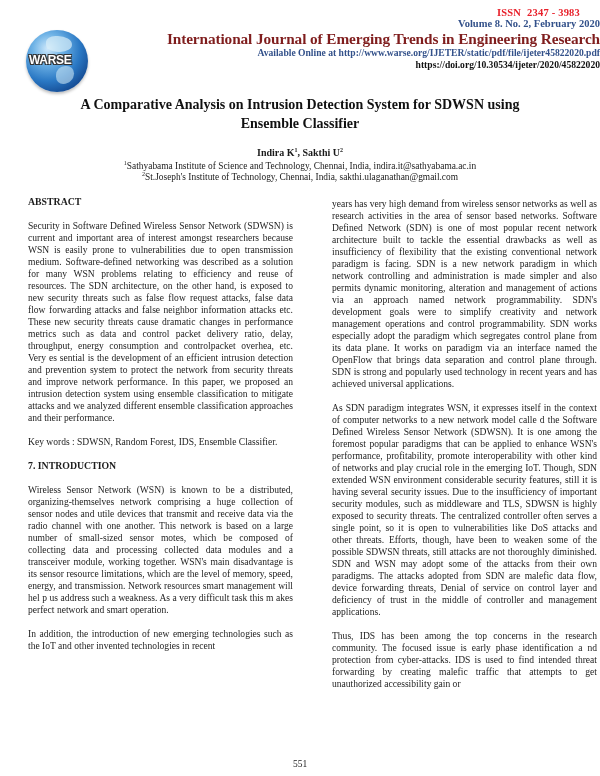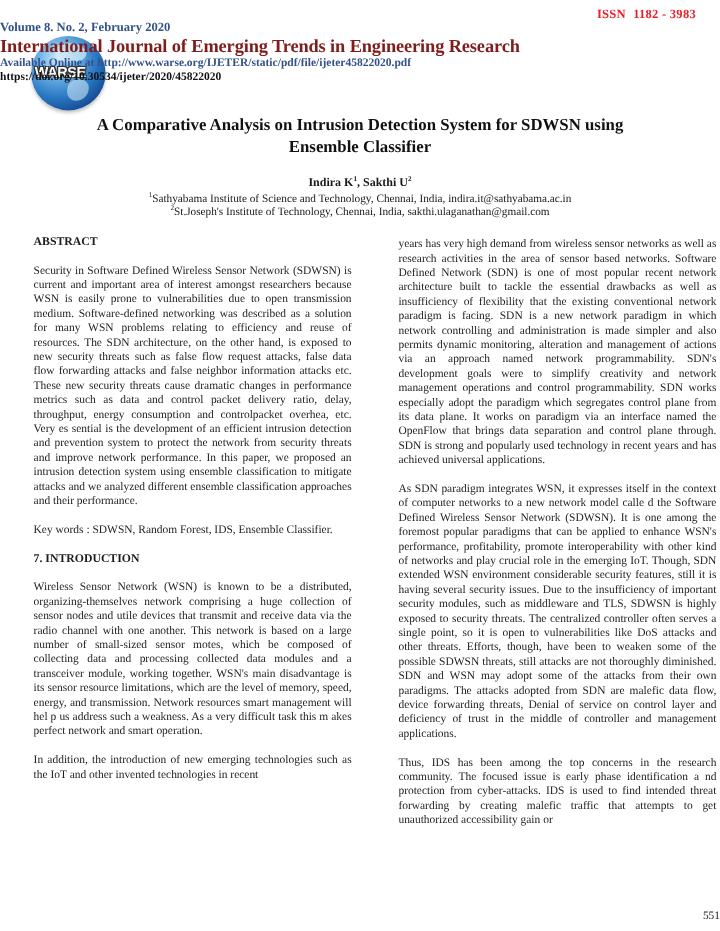--- a/index.html
+++ b/index.html
@@ -10,47 +10,47 @@
   .issn span + span { margin-left: 6px; }
 
   .logo { position: absolute; left: 26px; top: 30px; width: 62px; height: 62px; border-radius: 50%;
     background: radial-gradient(circle at 35% 30%, #cfe9fb 0%, #6fb3e6 25%, #2a78c4 55%, #0f3f86 85%, #0a2f66 100%);
     box-shadow: 0 2px 3px rgba(0,0,0,0.25); overflow: hidden; }
   .logo .land1 { position: absolute; left: 20px; top: 6px; width: 26px; height: 16px; background: #d9eef8; opacity: 0.7; border-radius: 40% 60% 50% 50%; }
   .logo .land2 { position: absolute; left: 30px; top: 36px; width: 18px; height: 18px; background: #d9eef8; opacity: 0.55; border-radius: 50% 40% 60% 40%; }
   .logo .logo-text { position: absolute; left: 3px; top: 23px; font-family: "Liberation Sans", sans-serif; font-size: 12px; font-weight: bold; color: #ffffff;
     text-shadow: -1px -1px 0 #333, 1px -1px 0 #333, -1px 1px 0 #333, 1px 1px 0 #333; letter-spacing: -0.3px; }
 
-  .header { position: absolute; top: 17px; left: 0; width: 600px; text-align: left; }
+  .header { position: absolute; top: 17px; left: 0; width: 600px; text-align: right; }
   .header .volume { color: #33518a; font-weight: bold; font-size: 10.5px; line-height: 13px; }
   .header .journal { color: #7f1d1d; font-weight: bold; font-size: 15.3px; line-height: 17px; letter-spacing: -0.1px; }
   .header .available { color: #33518a; font-weight: bold; font-size: 9.6px; line-height: 12px; }
   .header .doi { color: #111; font-weight: bold; font-size: 9.6px; line-height: 12px; }
 
   .title { position: absolute; top: 95px; left: 0; width: 600px; text-align: center; font-weight: bold; font-size: 14px; line-height: 19px; color: #111; }
   .authors { position: absolute; top: 146px; left: 0; width: 600px; text-align: center; font-weight: bold; font-size: 10px; line-height: 13px; }
   .affil { position: absolute; left: 0; width: 600px; text-align: center; font-size: 9.4px; line-height: 11px; }
   .affil.a1 { top: 161px; }
   .affil.a2 { top: 172px; }
   sup { font-size: 6px; vertical-align: super; line-height: 0; }
 
   .col { position: absolute; width: 265px; font-size: 9.55px; line-height: 12px; text-align: justify; color: #1d1d1d; }
   .col.left { left: 28px; top: 196px; }
   .col.right { left: 316px; top: 198px; width: 265px; margin-left: 16px; }
   .col p { margin-bottom: 12px; }
   .col h2 { font-size: 9.8px; font-weight: bold; margin-bottom: 12px; line-height: 12px; }
   .col .kw-label { font-weight: normal; }
 
-  .pagenum { position: absolute; top: 759px; left: 0; width: 600px; text-align: right; font-size: 9.5px; }
+  .pagenum { position: absolute; top: 759px; left: 0; width: 600px; text-align: center; font-size: 9.5px; }
 </style>
 </head>
 <body>
 
 <div class="issn">
-  <span>ISSN</span><span>1182 - 3983</span>
+  <span>ISSN</span><span>2347 - 3983</span>
 </div>
 
 <div class="logo">
   <div class="land1"></div>
   <div class="land2"></div>
   <div class="logo-text">WARSE</div>
 </div>
 
 <div class="header">
   <div class="volume">Volume 8. No. 2, February 2020</div>

